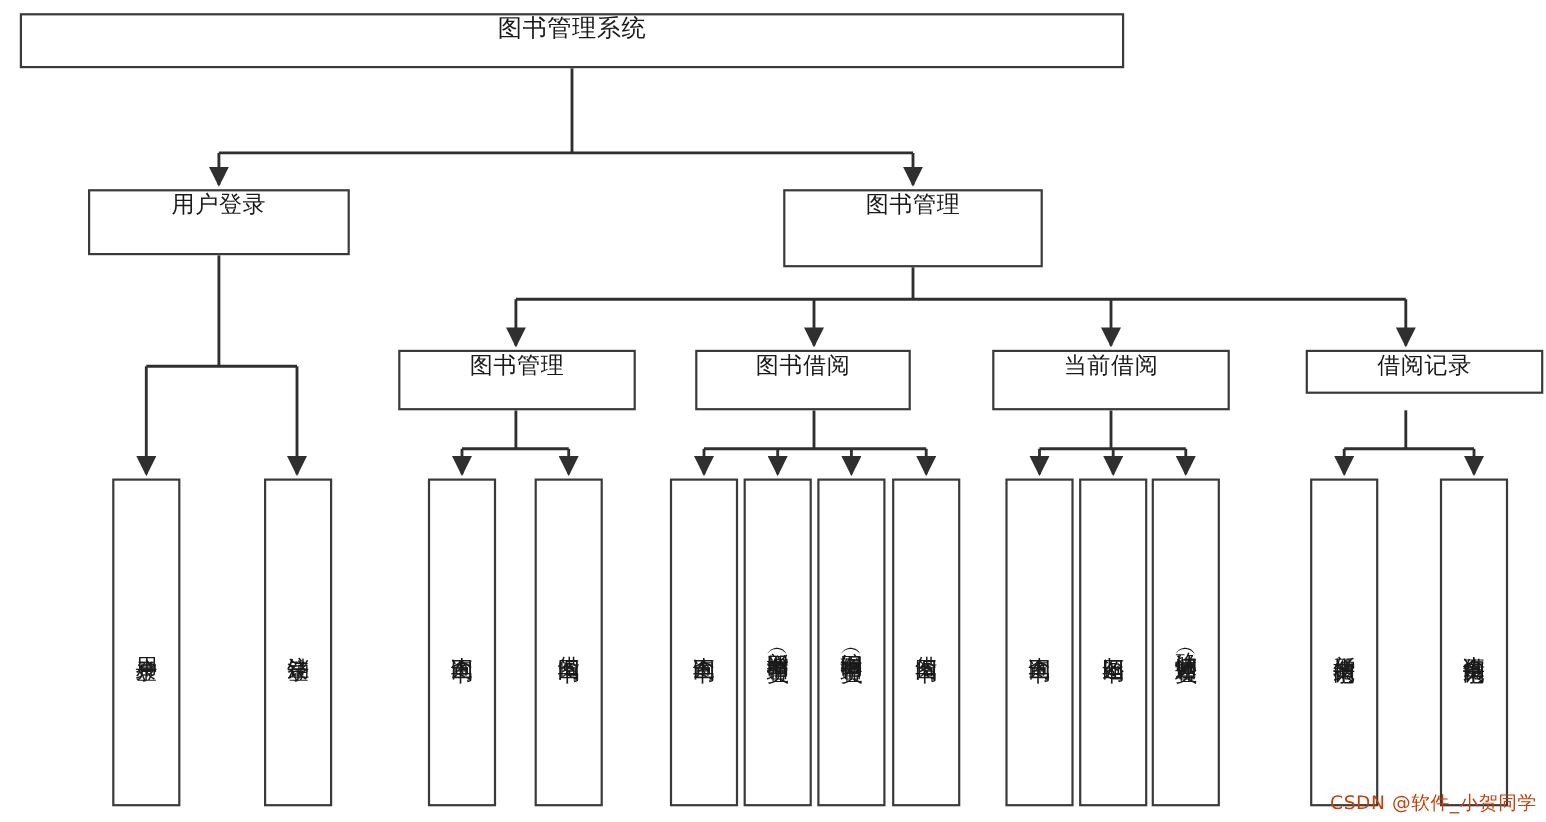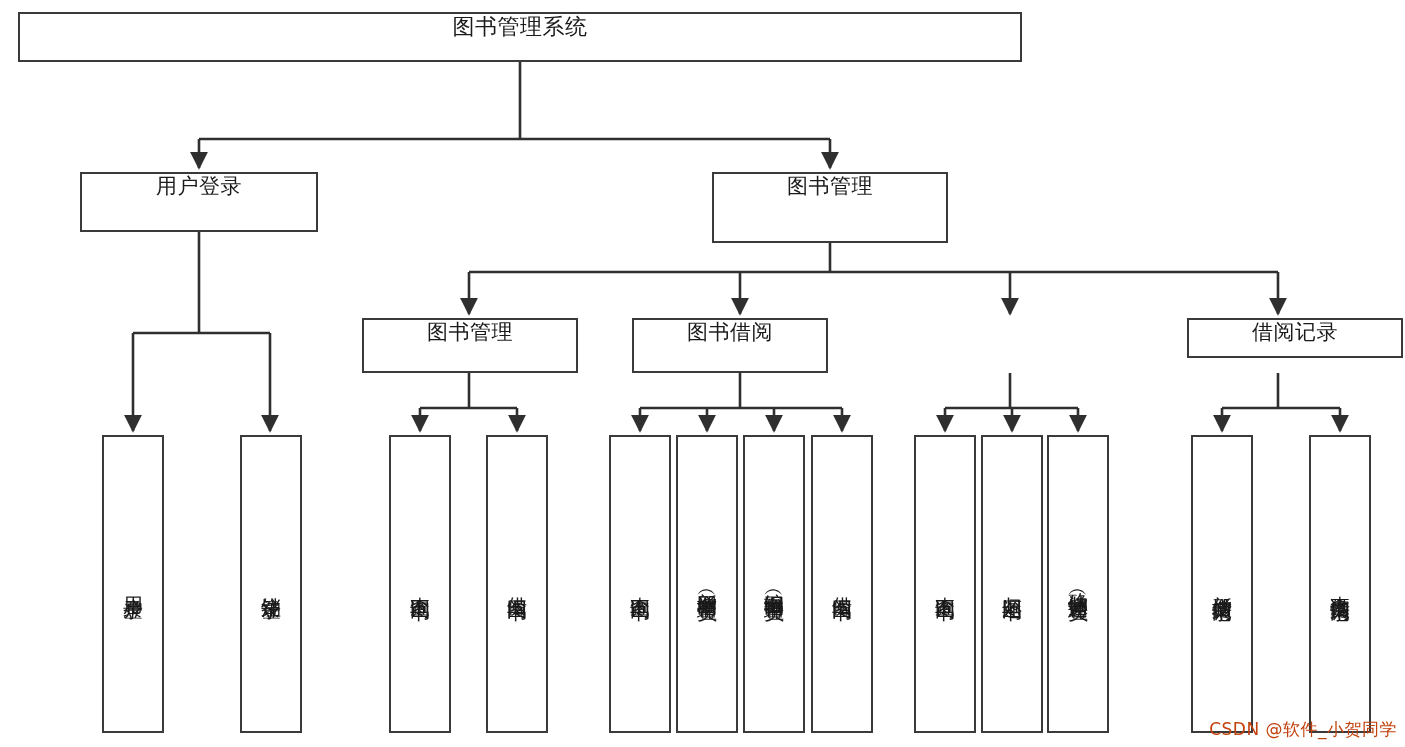--- a/index.html
+++ b/index.html
@@ -135,20 +135,23 @@
   <div class="node horiz" style="left:712px; top:172px; width:236px; height:71px;">
     <span class="node-label">图书管理</span>
   </div>
 
   <div class="node horiz" style="left:362px; top:318px; width:216px; height:55px;">
     <span class="node-label">图书管理</span>
   </div>
   <div class="node horiz" style="left:632px; top:318px; width:196px; height:55px;">
     <span class="node-label">图书借阅</span>
   </div>
+  <div class="node horiz" style="left:902px; top:318px; width:216px; height:55px;">
+    <span class="node-label">当前借阅</span>
+  </div>
   <div class="node horiz" style="left:1187px; top:318px; width:216px; height:40px;">
     <span class="node-label">借阅记录</span>
   </div>
 
   <div class="node vert" style="left:102px; top:435px; width:62px; height:298px;">
     <span class="node-label">用户登录</span>
   </div>
   <div class="node vert" style="left:240px; top:435px; width:62px; height:298px;">
     <span class="node-label">注销登录</span>
   </div>

